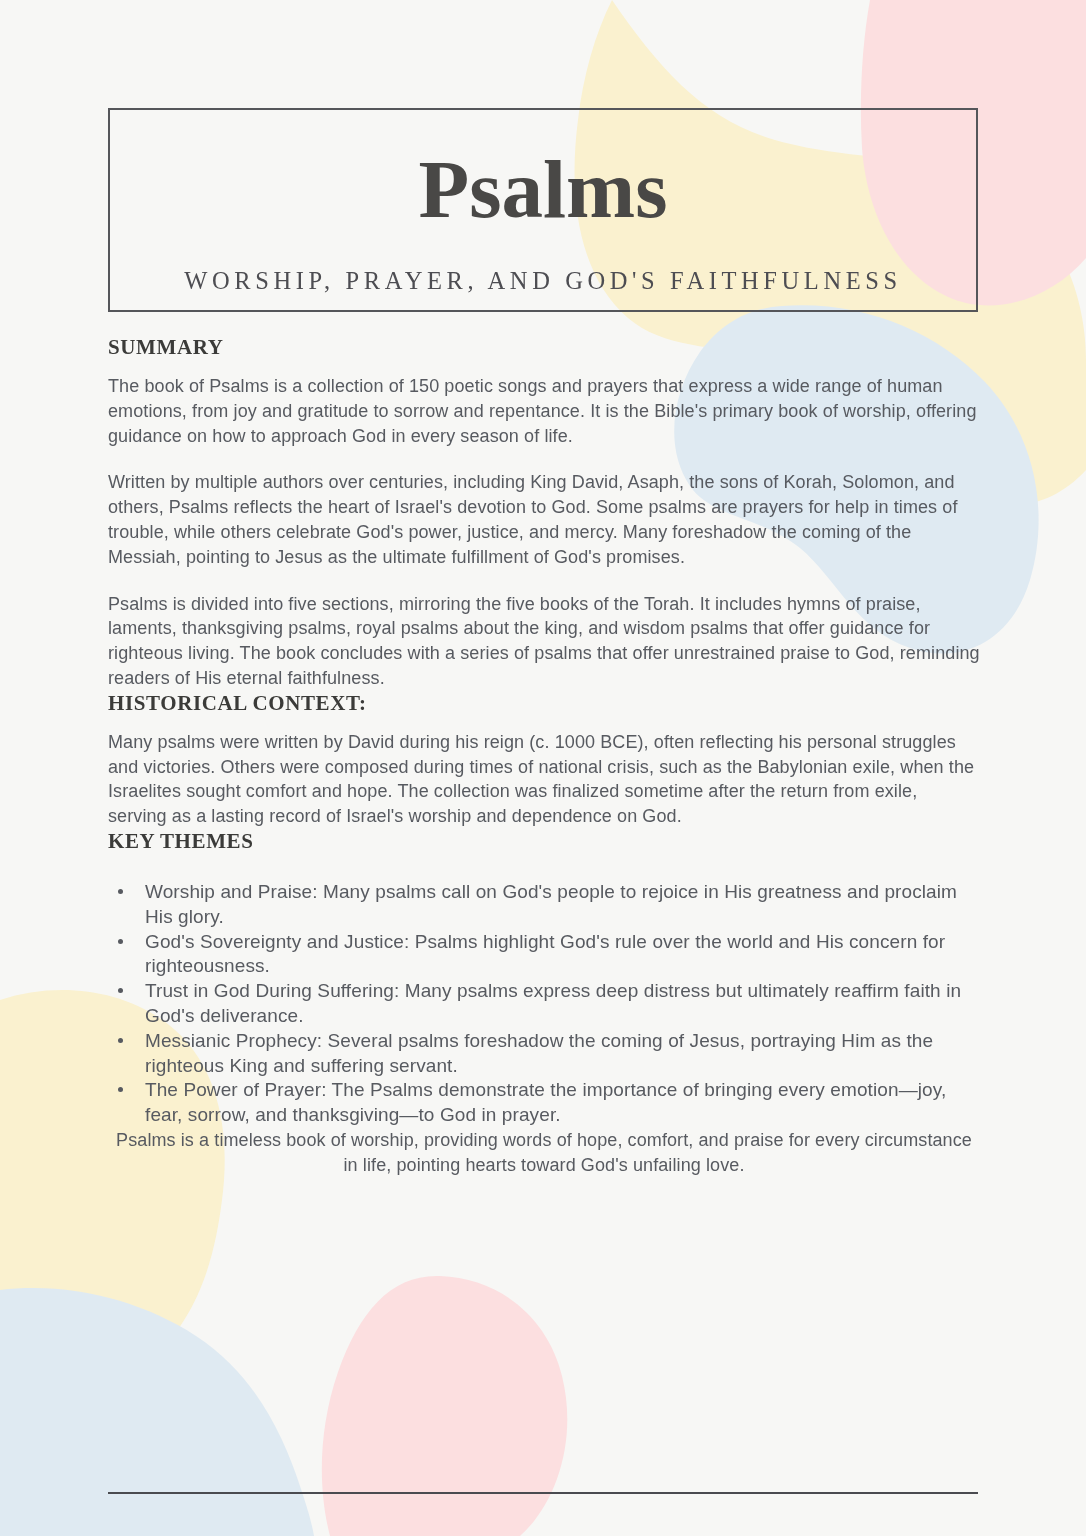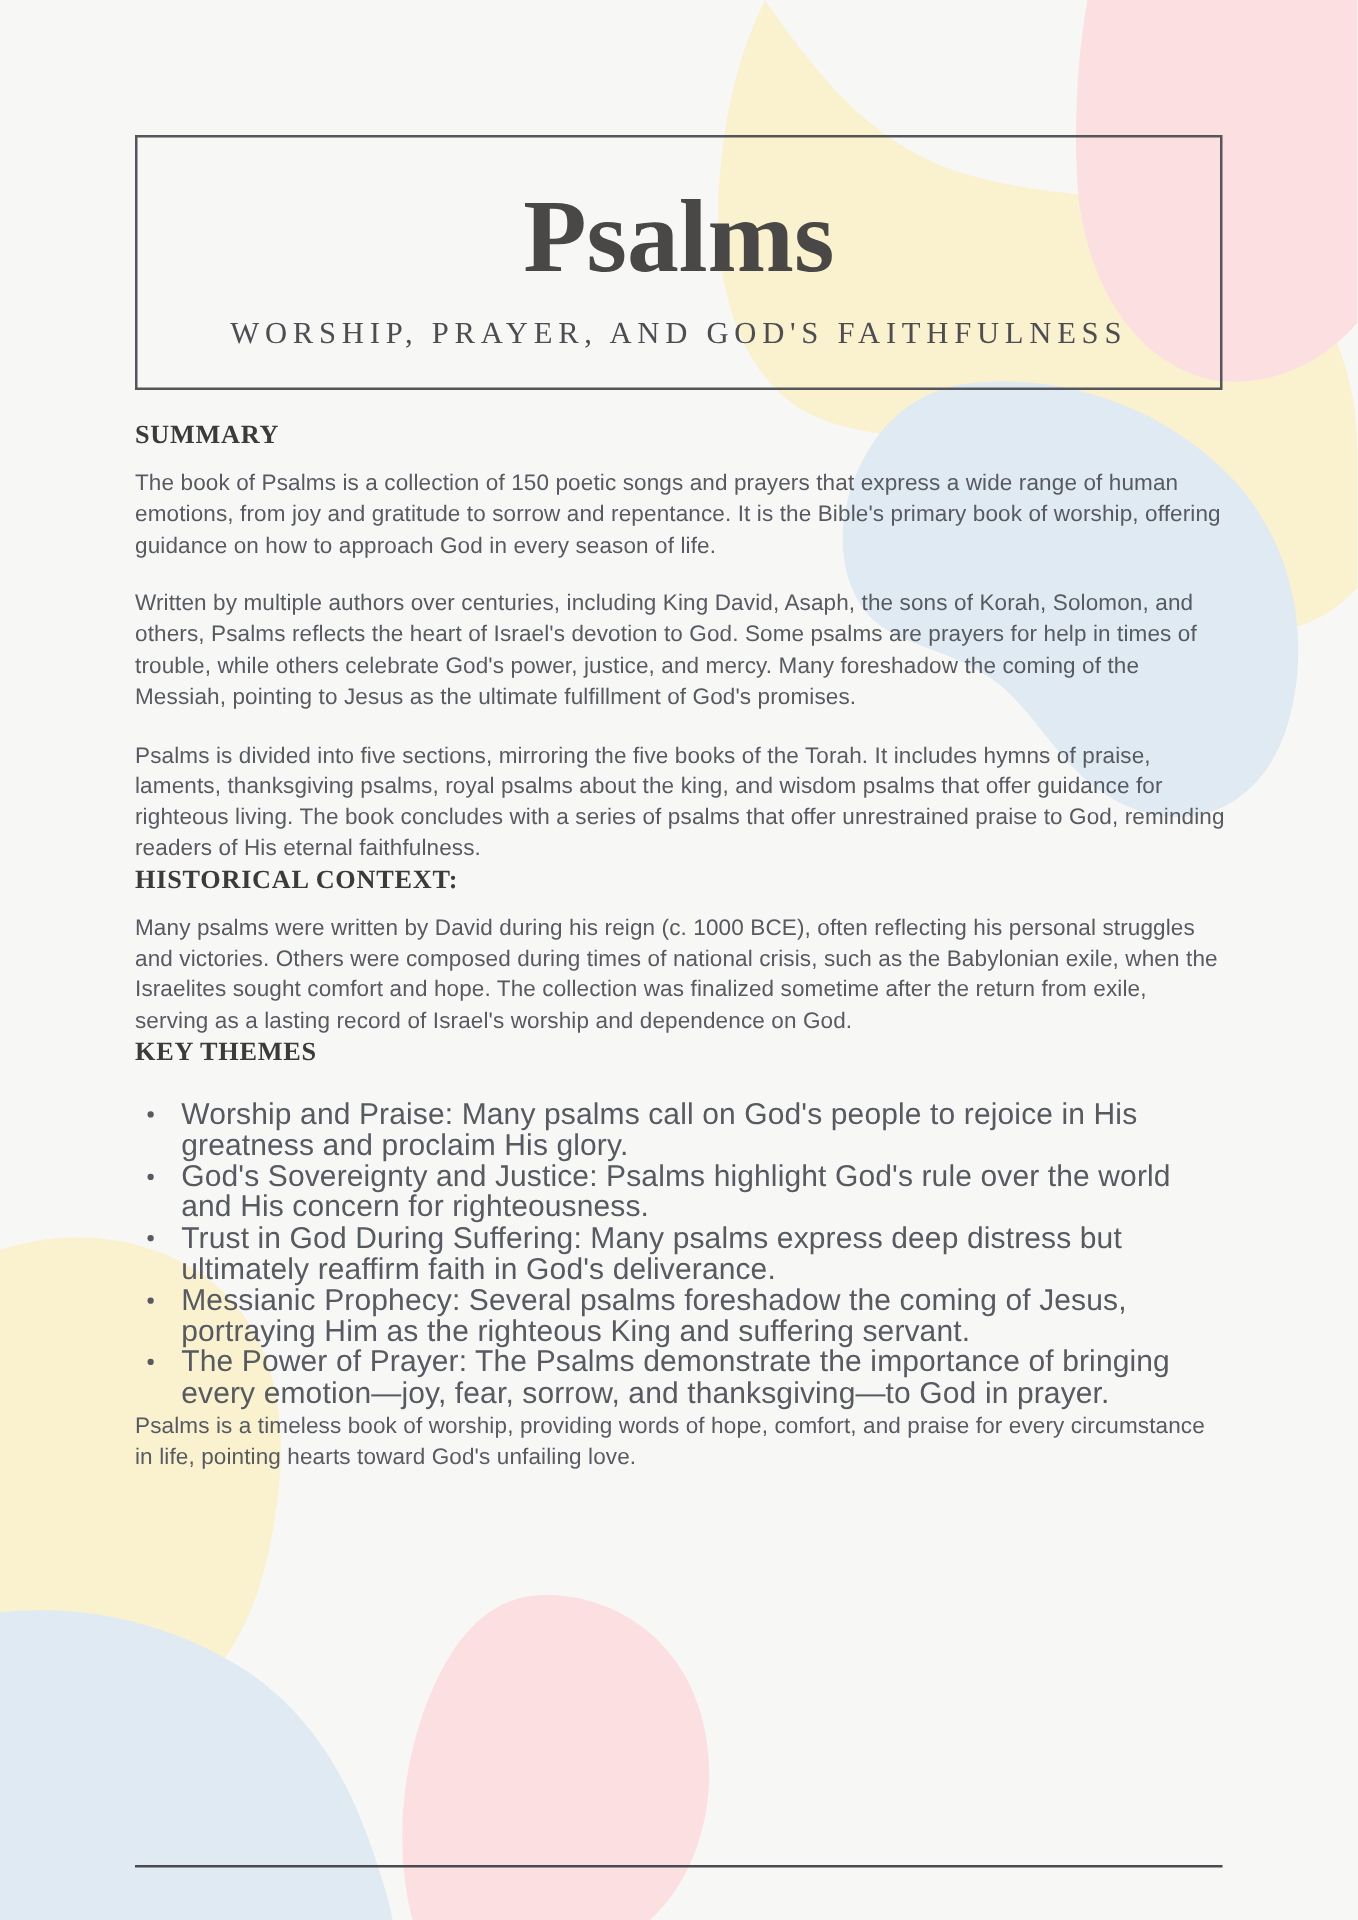--- a/index.html
+++ b/index.html
@@ -43,20 +43,21 @@
     top: 108px;
     width: 870px;
     height: 204px;
     box-sizing: border-box;
     border: 2px solid #55565a;
     background: transparent;
     display: flex;
     flex-direction: column;
     align-items: center;
     justify-content: flex-start;
+    gap: 14px;
   }
   .doc-title {
     font-family: "Liberation Serif", "DejaVu Serif", serif;
     font-weight: 700;
     font-size: 83px;
     line-height: 1;
     color: #494846;
     margin: 38px 0 0 0;
     letter-spacing: 0px;
   }
@@ -106,39 +107,40 @@
   }
 
   ul.themes-list {
     list-style: none;
     margin: 26px 0 0 0;
     padding: 0;
   }
   ul.themes-list li {
     position: relative;
     font-family: "Liberation Sans", sans-serif;
-    font-size: 24px;
+    font-size: 19px;
     line-height: 24.8px;
     color: #575a60;
     padding-left: 27px;
     margin: 0 0 0 10px;
     letter-spacing: 0.1px;
   }
   ul.themes-list li .bullet-dot {
     position: absolute;
     left: 0px;
     top: 9px;
     width: 5px;
     height: 5px;
     border-radius: 50%;
     background: #575a60;
   }
 
   .closing-para {
     margin-top: 26px;
+    text-align: center;
   }
 
   hr.footer-rule {
     position: absolute;
     left: 108px;
     top: 1492px;
     width: 870px;
     height: 0;
     margin: 0;
     border: none;

